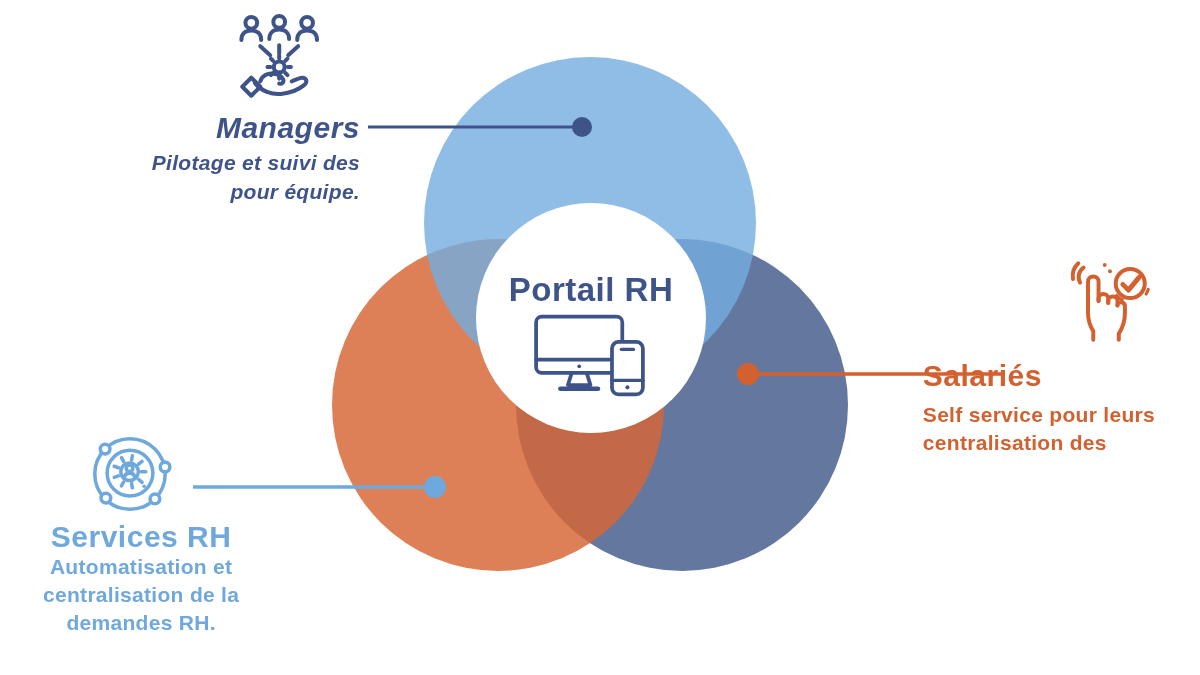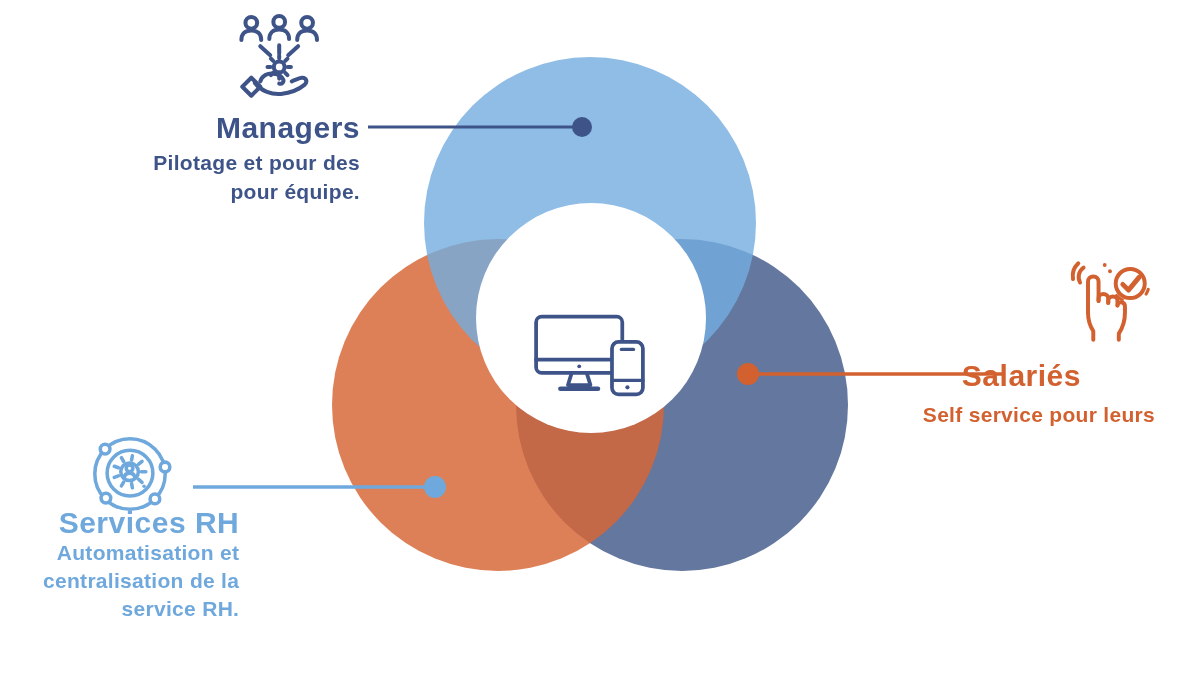--- a/index.html
+++ b/index.html
@@ -9,25 +9,25 @@
     font-family:"Liberation Sans","DejaVu Sans",sans-serif;
   }
   svg{display:block;}
   .venn{position:absolute;left:0;top:0;}
   .group{position:absolute;}
   .headline{font-size:30px;font-weight:700;letter-spacing:.5px;line-height:1.1;}
   .desc{font-size:21px;font-weight:700;letter-spacing:.3px;line-height:28px;}
   .navy{color:var(--navy);}
   .orange{color:var(--orange);}
   .lightblue{color:var(--light-blue);}
-  .managers-block{right:840px;top:111px;text-align:right;}
+  .managers-block{right:840px;top:111px;text-align:right;font-style:italic;}
   .managers-block .desc{margin-top:5px;line-height:28.5px;}
-  .salaries-block{right:45px;top:359px;text-align:center;}
-  .salaries-block .desc{margin-top:9px;line-height:27.5px;margin-left:35px;}
-  .services-block{left:43px;top:506px;text-align:right;}
+  .salaries-block{right:45px;top:359px;text-align:left;}
+  .salaries-block .desc{margin-top:9px;line-height:27.5px;}
+  .services-block{left:43px;top:520px;text-align:center;}
   .services-block .desc{margin-top:0;}
   .icon{position:absolute;}
   .managers-icon{left:236px;top:12px;width:90px;height:90px;}
   .salaries-icon{left:1066px;top:258px;width:88px;height:88px;}
   .services-icon{left:86px;top:430px;width:88px;height:88px;}
   .center-title{
     position:absolute;left:441px;top:271px;width:300px;text-align:center;
     font-size:33px;font-weight:700;letter-spacing:.5px;color:var(--navy);
   }
   .device-icon{position:absolute;left:533px;top:311px;width:113px;height:89px;}
@@ -50,20 +50,21 @@
 
     <line x1="748" y1="374" x2="1002" y2="374" style="stroke:var(--orange)" stroke-width="3.5"></line>
     <circle cx="748" cy="374" r="11" style="fill:var(--orange)"></circle>
 
     <line x1="193" y1="487" x2="435" y2="487" style="stroke:var(--light-blue)" stroke-width="3.5"></line>
     <circle cx="435" cy="487" r="11" style="fill:var(--light-blue)"></circle>
 
     <circle cx="591" cy="318" r="115" fill="#ffffff"></circle>
   </svg>
 
+  <div class="center-title">Portail RH</div>
   <svg class="device-icon" viewBox="0 0 120 95">
     <g fill="none" style="stroke:var(--navy)" stroke-width="4" stroke-linecap="round" stroke-linejoin="round">
       <rect x="3" y="6" width="92" height="60" rx="6"></rect>
       <line x1="3" y1="52" x2="95" y2="52"></line>
       <path d="M41,66 L37,79 L61,79 L57,66"></path>
       <line x1="29" y1="83" x2="69" y2="83" stroke-width="5"></line>
     </g>
     <circle cx="49" cy="59" r="2" style="fill:var(--navy)"></circle>
     <rect x="84" y="33" width="33" height="56" rx="7" fill="#ffffff" style="stroke:var(--navy)" stroke-width="4"></rect>
     <g fill="none" style="stroke:var(--navy)" stroke-width="3.5" stroke-linecap="round">
@@ -85,21 +86,21 @@
       <circle cx="48" cy="61" r="6"></circle>
       <path d="M57.5,61 L61,61 M54.7,67.7 L57.2,70.2 M48,70.5 L48,74 M41.3,67.7 L38.8,70.2 M38.5,61 L35,61 M41.3,54.3 L38.8,51.8 M48,51.5 L48,48.5 M54.7,54.3 L57.2,51.8"></path>
       <path d="M7,83 L17,73 L27,83 L17,93 Z"></path>
       <path d="M21,79 C28,88 40,92 50,91 C60,90 70,86 76,81 C80,77.5 78,72.5 73,73 C70,73.3 66,75.5 62,77"></path>
       <path d="M27,77 C29,71 35,67.5 42,68.5 C47,69.2 51,71.5 52.5,75 C53.5,78 51,80.5 48,79.5"></path>
     </g>
   </svg>
   <div class="group managers-block">
     <div class="headline navy">Managers</div>
     <div class="desc navy">
-      <div>Pilotage et pour des</div>
+      <div>Pilotage et suivi des</div>
       <div>pour équipe.</div>
     </div>
   </div>
 
   <svg class="icon salaries-icon" viewBox="0 0 100 100">
     <g fill="none" style="stroke:var(--orange)" stroke-width="4.5" stroke-linecap="round" stroke-linejoin="round">
       <path d="M25,62 L25,27 C25,23.5 27.5,21 31,21 C34.5,21 37,23.5 37,27 L37,49"></path>
       <path d="M37,49 L37,46 C37,42.8 39.5,41 42.5,41 C45.5,41 48,43 48,46.2 L48,51"></path>
       <path d="M48,51 L48,48.5 C48,45.5 50.4,43.8 53.3,43.8 C56.2,43.8 58.5,45.8 58.5,48.8 L58.5,54"></path>
       <path d="M58.5,54 C58.5,51.5 60.6,50 63,50.3 C65.6,50.7 67,52.5 67,55 L67,62 C67,72 64,80 60,86 L60,93"></path>
@@ -111,20 +112,21 @@
       <path d="M57.5,42.5 A18.5,18.5 0 0 0 64,47.5" stroke-width="3.5"></path>
       <path d="M91,41 A18.5,18.5 0 0 0 93.5,35.5" stroke-width="3.5"></path>
     </g>
     <circle cx="44" cy="8" r="2.2" style="fill:var(--orange)"></circle>
     <circle cx="50" cy="15" r="2.2" style="fill:var(--orange)"></circle>
   </svg>
   <div class="group salaries-block">
     <div class="headline orange">Salariés</div>
     <div class="desc orange">
       <div>Self service pour leurs</div>
+      <div>centralisation des</div>
     </div>
   </div>
 
   <svg class="icon services-icon" viewBox="0 0 100 100">
     <g fill="none" style="stroke:var(--light-blue)" stroke-width="4" stroke-linecap="round" stroke-linejoin="round">
       <circle cx="50" cy="50" r="40"></circle>
       <circle cx="50" cy="49" r="26"></circle>
       <circle cx="49.5" cy="47.5" r="10"></circle>
       <path d="M63,47.5 L68,47.5 M59.8,56.2 L63.7,59.4 M51.8,60.8 L52.7,65.7 M42.75,59.2 L40.25,63.5 M36.8,52.1 L32.1,53.8 M36.8,42.9 L32.1,41.2 M42.75,35.8 L40.25,31.5 M51.8,34.2 L52.7,29.3 M59.8,38.8 L63.7,35.6"></path>
       <circle cx="49.5" cy="43.5" r="3.8"></circle>
@@ -134,17 +136,17 @@
       <circle cx="22.6" cy="77.4" r="5.5" fill="#ffffff"></circle>
       <circle cx="78.3" cy="78.3" r="5.5" fill="#ffffff"></circle>
     </g>
     <circle cx="66" cy="64" r="2" style="fill:var(--light-blue)"></circle>
   </svg>
   <div class="group services-block">
     <div class="headline lightblue">Services RH</div>
     <div class="desc lightblue">
       <div>Automatisation et</div>
       <div>centralisation de la</div>
-      <div>service RH.</div>
+      <div>demandes RH.</div>
     </div>
   </div>
 
 </div>
 
 </body></html>

